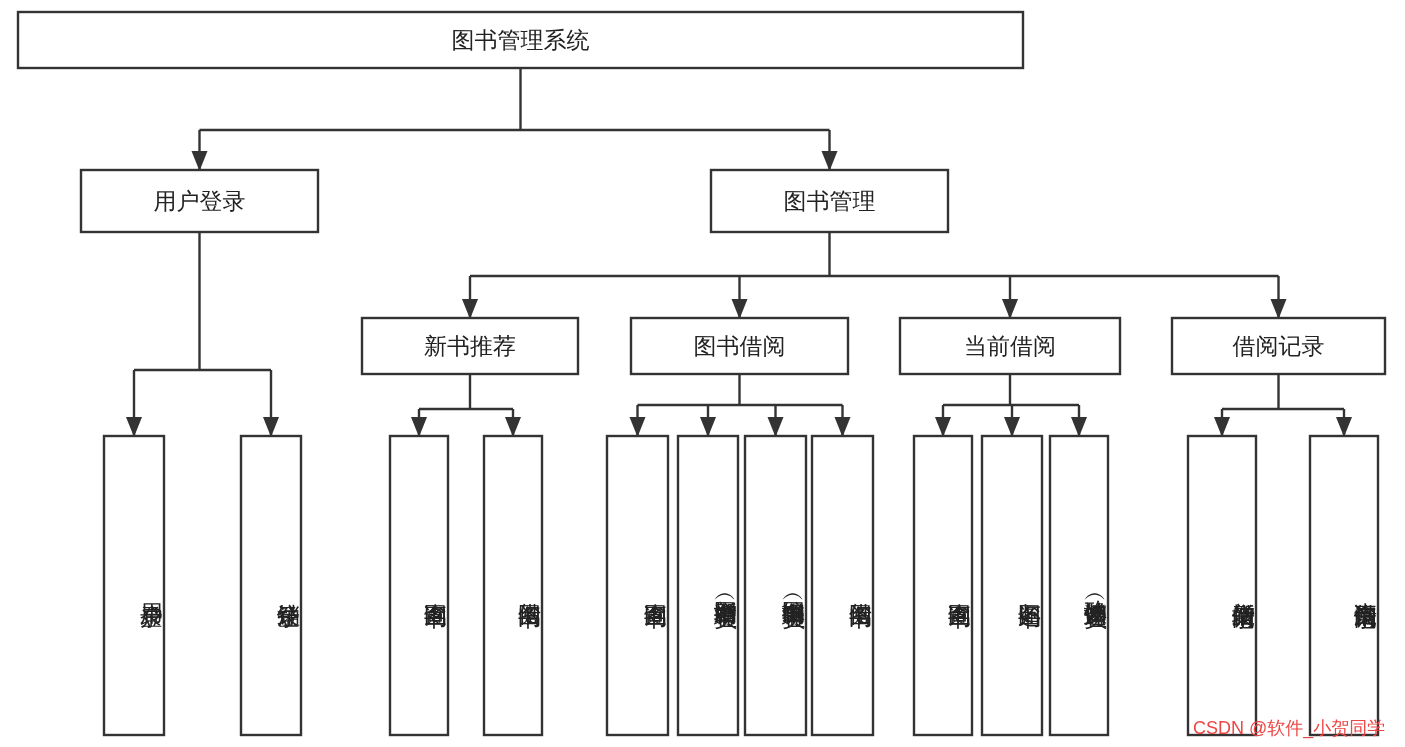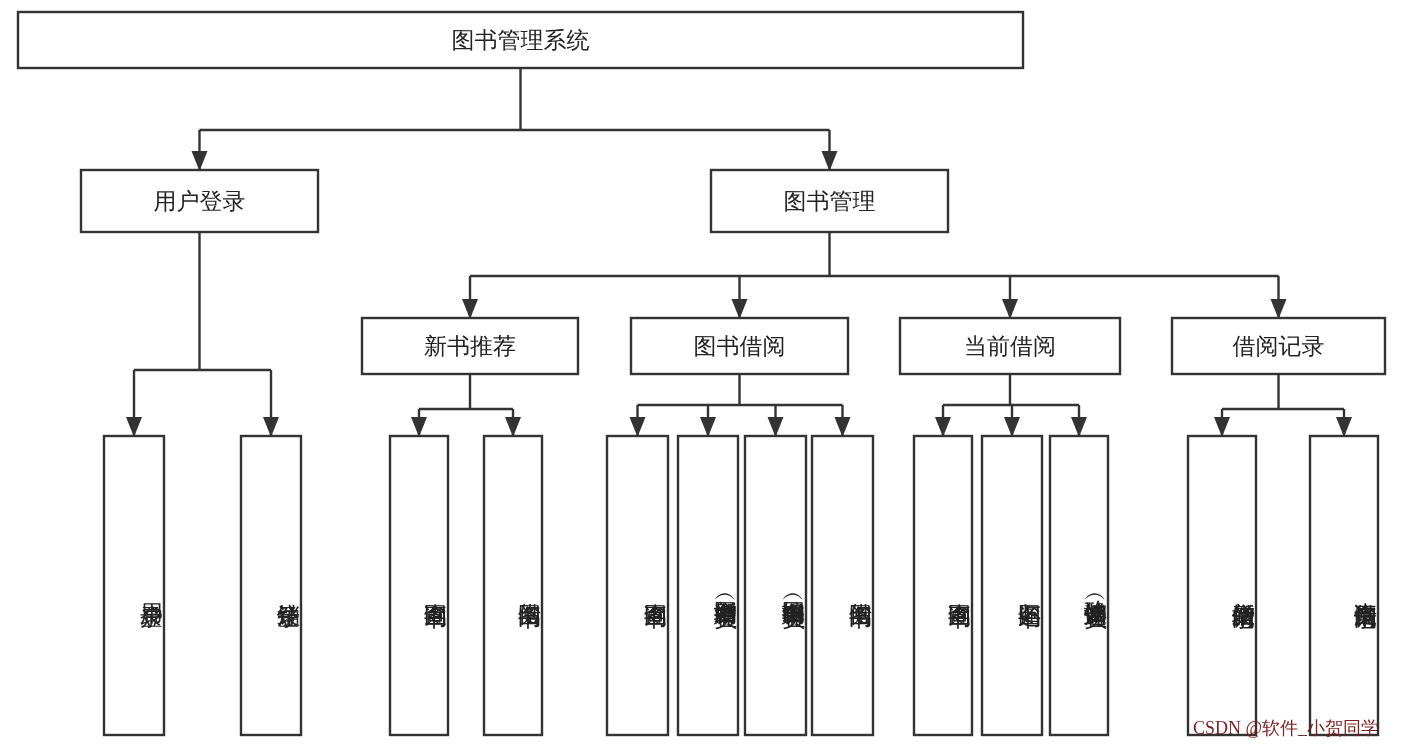--- a/index.html
+++ b/index.html
@@ -58,23 +58,23 @@
     font-family: "DejaVu Sans", "Liberation Sans", sans-serif;
     font-size: 23px;
     line-height: 1.12;
     letter-spacing: 1px;
     color: #222222;
     white-space: nowrap;
     pointer-events: none;
   }
   .watermark {
     position: absolute;
-    font-family: Liberation Serif, serif;
+    font-family: Liberation Sans, sans-serif;
     font-size: 18px;
-    color: #7f1d1d;
+    color: #ef4444;
     white-space: nowrap;
   }
 </style>
 </head>
 <body>
 
 <div id="diagram-root">
 
   <svg class="diagram-canvas" viewBox="0 0 1405 747">
     <defs></defs>

